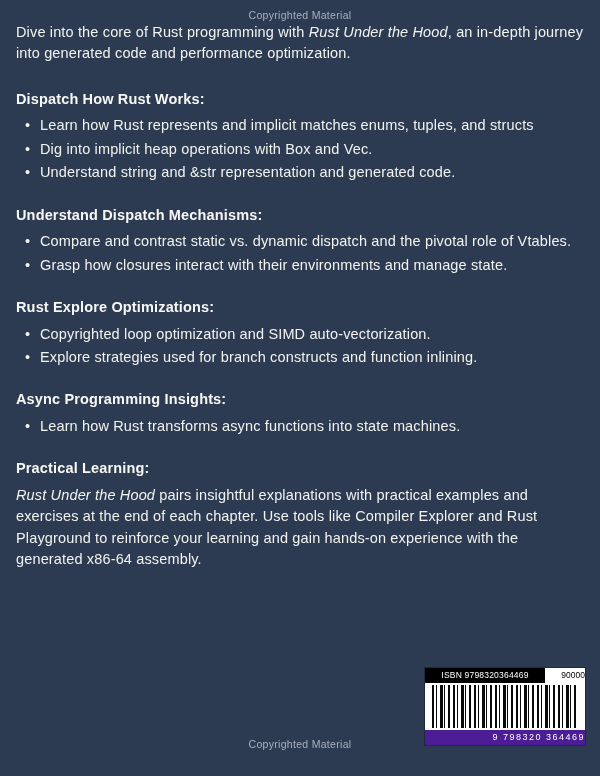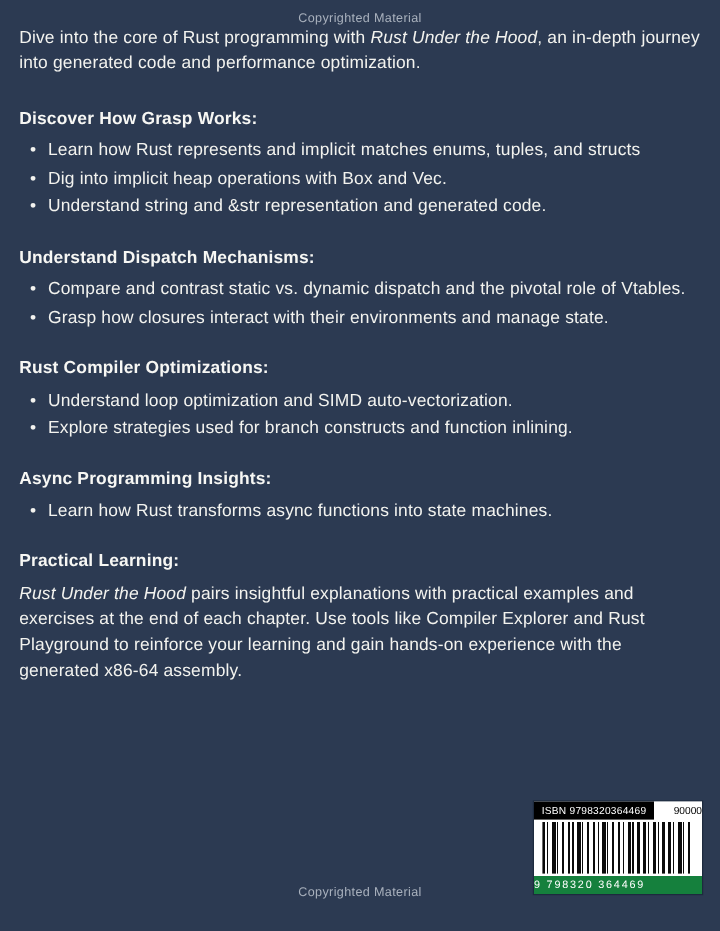--- a/index.html
+++ b/index.html
@@ -56,21 +56,21 @@
     left:9px; top:0;
     color:#f3f3ef;
   }
 
   em, i { font-style:italic; }
 
   
   .barcode-area {
     position:absolute;
     right:15px; top:668px;
-    width:140px;
+    width:160px;
     background:#ffffff;
     box-shadow:0 0 0 1px #1d2a3e;
   }
   .bc-top { display:flex; height:15px; }
   .bc-isbn {
     flex:1;
     background:#000;
     color:#fff;
     font-size:8.5px;
     line-height:15px;
@@ -92,61 +92,61 @@
     height:43px;
     background:repeating-linear-gradient(90deg,
       #0a0a0a 0 2px,  #ffffff 2px 4px,
       #0a0a0a 4px 5px, #ffffff 5px 8px,
       #0a0a0a 8px 11px, #ffffff 11px 12px,
       #0a0a0a 12px 13px, #ffffff 13px 16px,
       #0a0a0a 16px 18px, #ffffff 18px 21px);
   }
   .bc-bottom {
     height:15px;
-    background:#15803d;
+    background:#4c1d95;
     color:#fff;
     font-size:9px;
     line-height:15px;
-    text-align:left;
+    text-align:right;
     letter-spacing:1.5px;
     white-space:nowrap;
   }
 </style>
 </head>
 <body>
 
 <div class="cover">
 
   <div class="watermark top">Copyrighted Material</div>
 
   <div class="content">
 
     <p class="intro"><span>Dive into the core of Rust programming with </span><i>Rust Under the Hood</i><span>, an in-depth journey into generated code and performance optimization.</span></p>
 
     <section>
-      <h3>Discover How Grasp Works:</h3>
+      <h3>Dispatch How Rust Works:</h3>
       <ul>
         <li>Learn how Rust represents and implicit matches enums, tuples, and structs</li>
         <li>Dig into implicit heap operations with Box and Vec.</li>
         <li>Understand string and &amp;str representation and generated code.</li>
       </ul>
     </section>
 
     <section>
       <h3>Understand Dispatch Mechanisms:</h3>
       <ul>
         <li>Compare and contrast static vs. dynamic dispatch and the pivotal role of Vtables.</li>
         <li>Grasp how closures interact with their environments and manage state.</li>
       </ul>
     </section>
 
     <section>
-      <h3>Rust Compiler Optimizations:</h3>
+      <h3>Rust Explore Optimizations:</h3>
       <ul>
-        <li>Understand loop optimization and SIMD auto-vectorization.</li>
+        <li>Copyrighted loop optimization and SIMD auto-vectorization.</li>
         <li>Explore strategies used for branch constructs and function inlining.</li>
       </ul>
     </section>
 
     <section>
       <h3>Async Programming Insights:</h3>
       <ul>
         <li>Learn how Rust transforms async functions into state machines.</li>
       </ul>
     </section>

